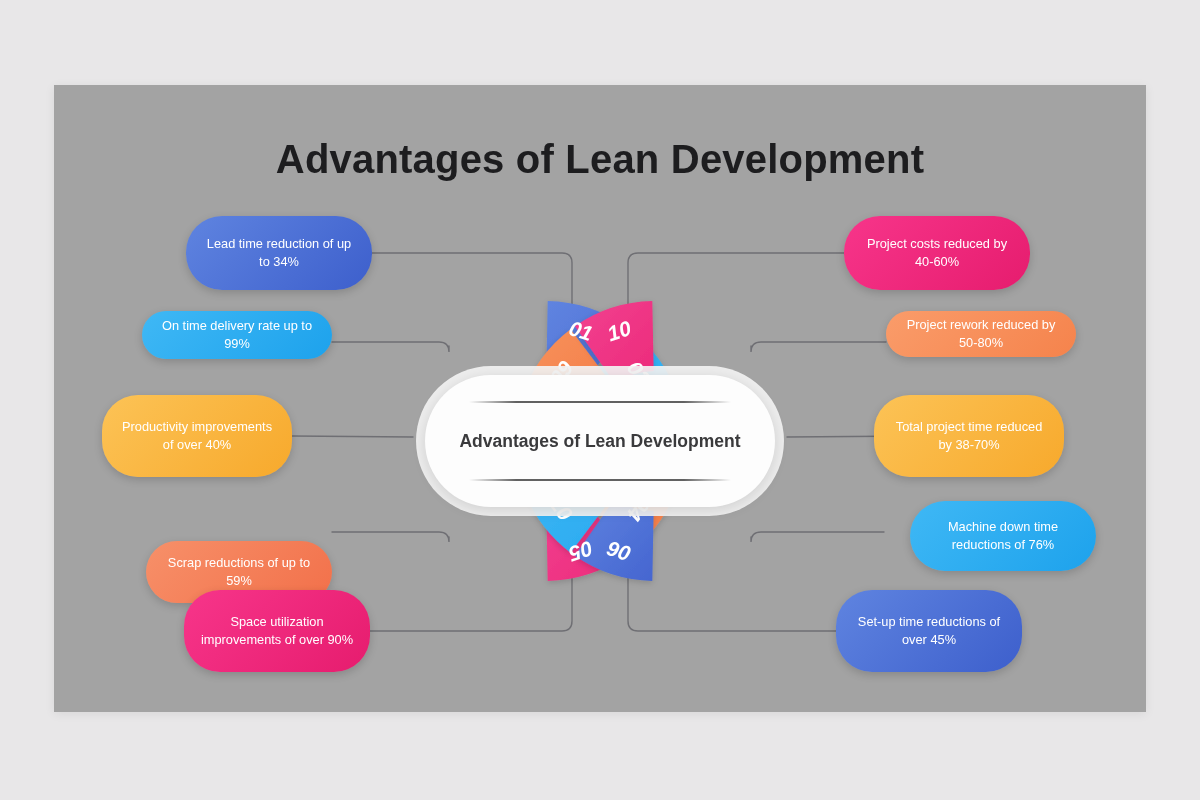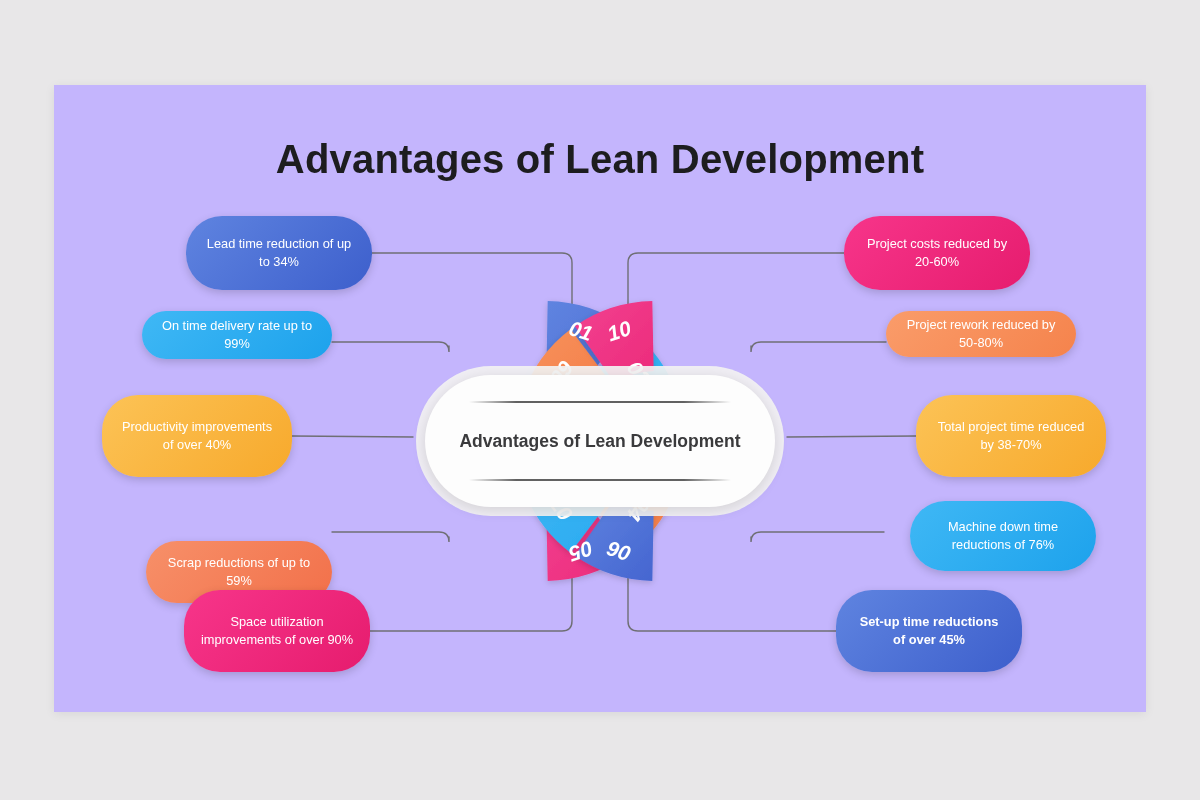--- a/index.html
+++ b/index.html
@@ -12,21 +12,21 @@
     background: #e8e7e8;
     font-family: "Liberation Sans", sans-serif;
     overflow: hidden;
   }
   #slide {
     position: absolute;
     left: 54px;
     top: 85px;
     width: 1092px;
     height: 627px;
-    background: #c4b5fd;
+    background: #a3a3a3;
     box-shadow: 0 2px 10px rgba(0,0,0,0.07);
   }
   #page-title {
     position: absolute;
     left: 0;
     top: 25px;
     width: 1092px;
     text-align: center;
     font-size: 40px;
     color: #1d1d1f;
@@ -235,30 +235,30 @@
         <div class="pill" style="left: 48px; top: 310px; width: 190px; height: 82px; background: linear-gradient(135deg, rgb(252, 195, 86), rgb(247, 169, 44)); align-items: center;">
           <span class="pill-text">Productivity improvements of over 40%</span>
         </div>
         <div class="pill" style="left: 92px; top: 416px; width: 186px; height: 62px; background: linear-gradient(135deg, rgb(247, 144, 105), rgb(242, 112, 74)); margin-top: 40px;">
           <span class="pill-text">Scrap reductions of up to 59%</span>
         </div>
         <div class="pill" style="left: 130px; top: 505px; width: 186px; height: 82px; background: linear-gradient(135deg, rgb(247, 53, 138), rgb(230, 28, 110));">
           <span class="pill-text">Space utilization improvements of over 90%</span>
         </div>
         <div class="pill" style="left: 790px; top: 131px; width: 186px; height: 74px; background: linear-gradient(135deg, rgb(247, 53, 138), rgb(230, 28, 110));">
-          <span class="pill-text">Project costs reduced by 20-60%</span>
+          <span class="pill-text">Project costs reduced by 40-60%</span>
         </div>
         <div class="pill" style="left: 832px; top: 226px; width: 190px; height: 46px; background: linear-gradient(135deg, rgb(250, 156, 106), rgb(245, 131, 76));">
           <span class="pill-text">Project rework reduced by 50-80%</span>
         </div>
-        <div class="pill" style="left: 862px; top: 310px; width: 190px; height: 82px; background: linear-gradient(135deg, rgb(252, 195, 86), rgb(247, 169, 44));">
+        <div class="pill" style="left: 820px; top: 310px; width: 190px; height: 82px; background: linear-gradient(135deg, rgb(252, 195, 86), rgb(247, 169, 44));">
           <span class="pill-text">Total project time reduced by 38-70%</span>
         </div>
         <div class="pill" style="left: 856px; top: 416px; width: 186px; height: 70px; background: linear-gradient(135deg, rgb(63, 184, 245), rgb(29, 162, 236));">
           <span class="pill-text">Machine down time reductions of 76%</span>
         </div>
-        <div class="pill" style="left: 782px; top: 505px; width: 186px; height: 82px; background: linear-gradient(135deg, rgb(95, 132, 224), rgb(61, 95, 204)); font-weight: bold;">
+        <div class="pill" style="left: 782px; top: 505px; width: 186px; height: 82px; background: linear-gradient(135deg, rgb(95, 132, 224), rgb(61, 95, 204));">
           <span class="pill-text">Set-up time reductions of over 45%</span>
         </div>
       </div>
 
   </div>
 </div>
 
 </body></html>

